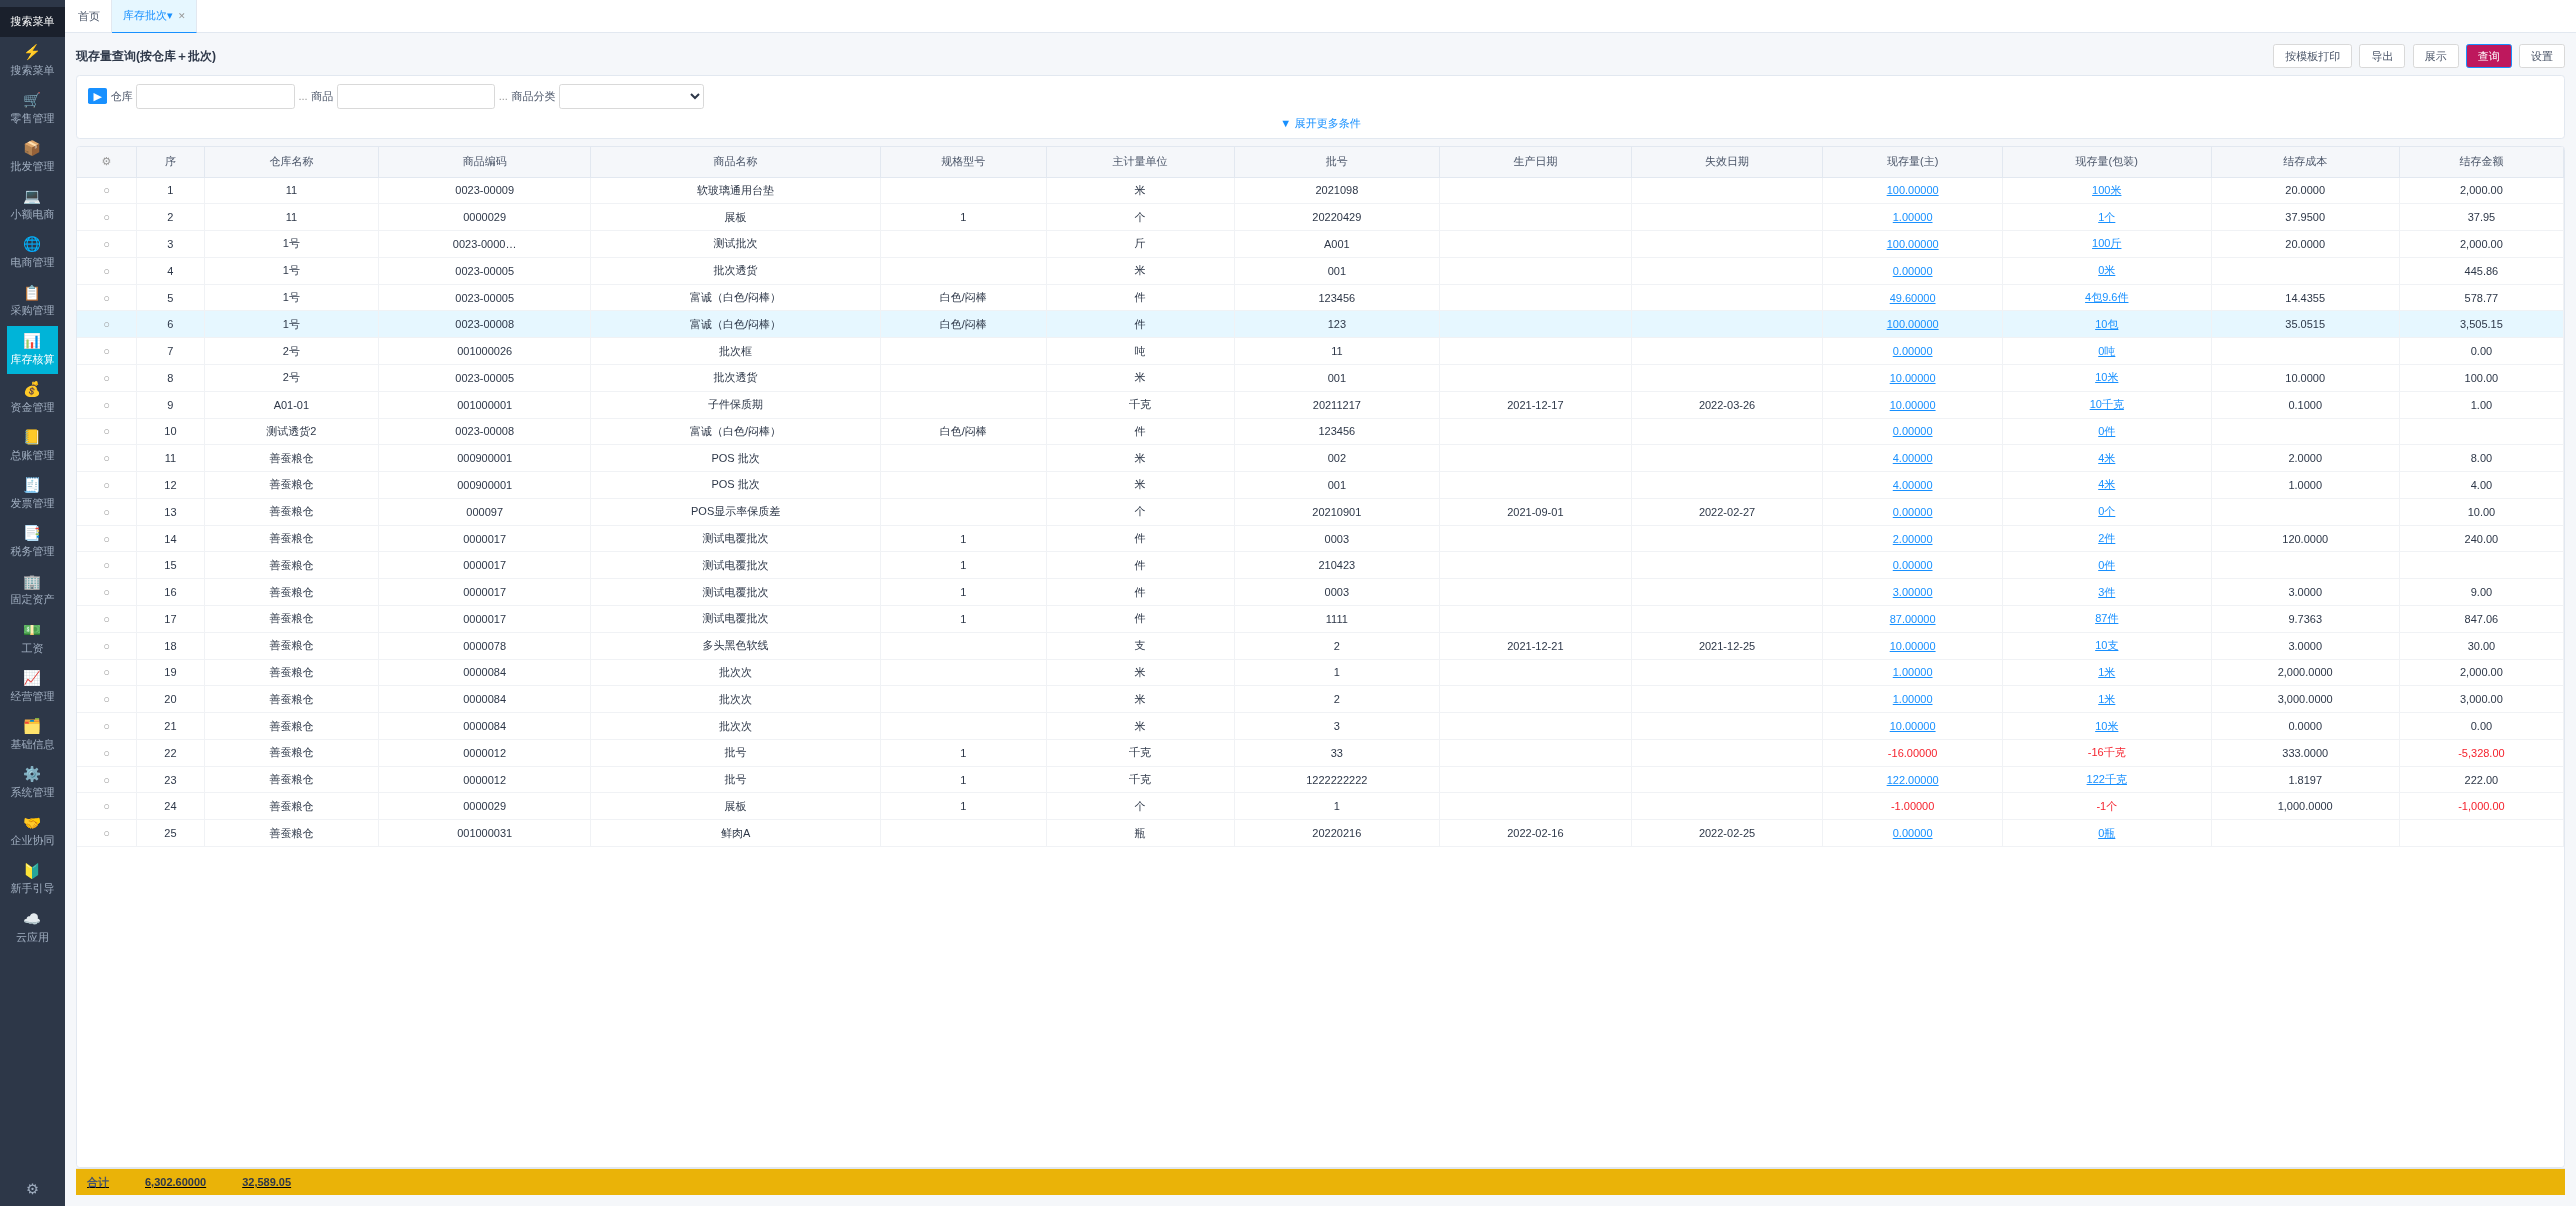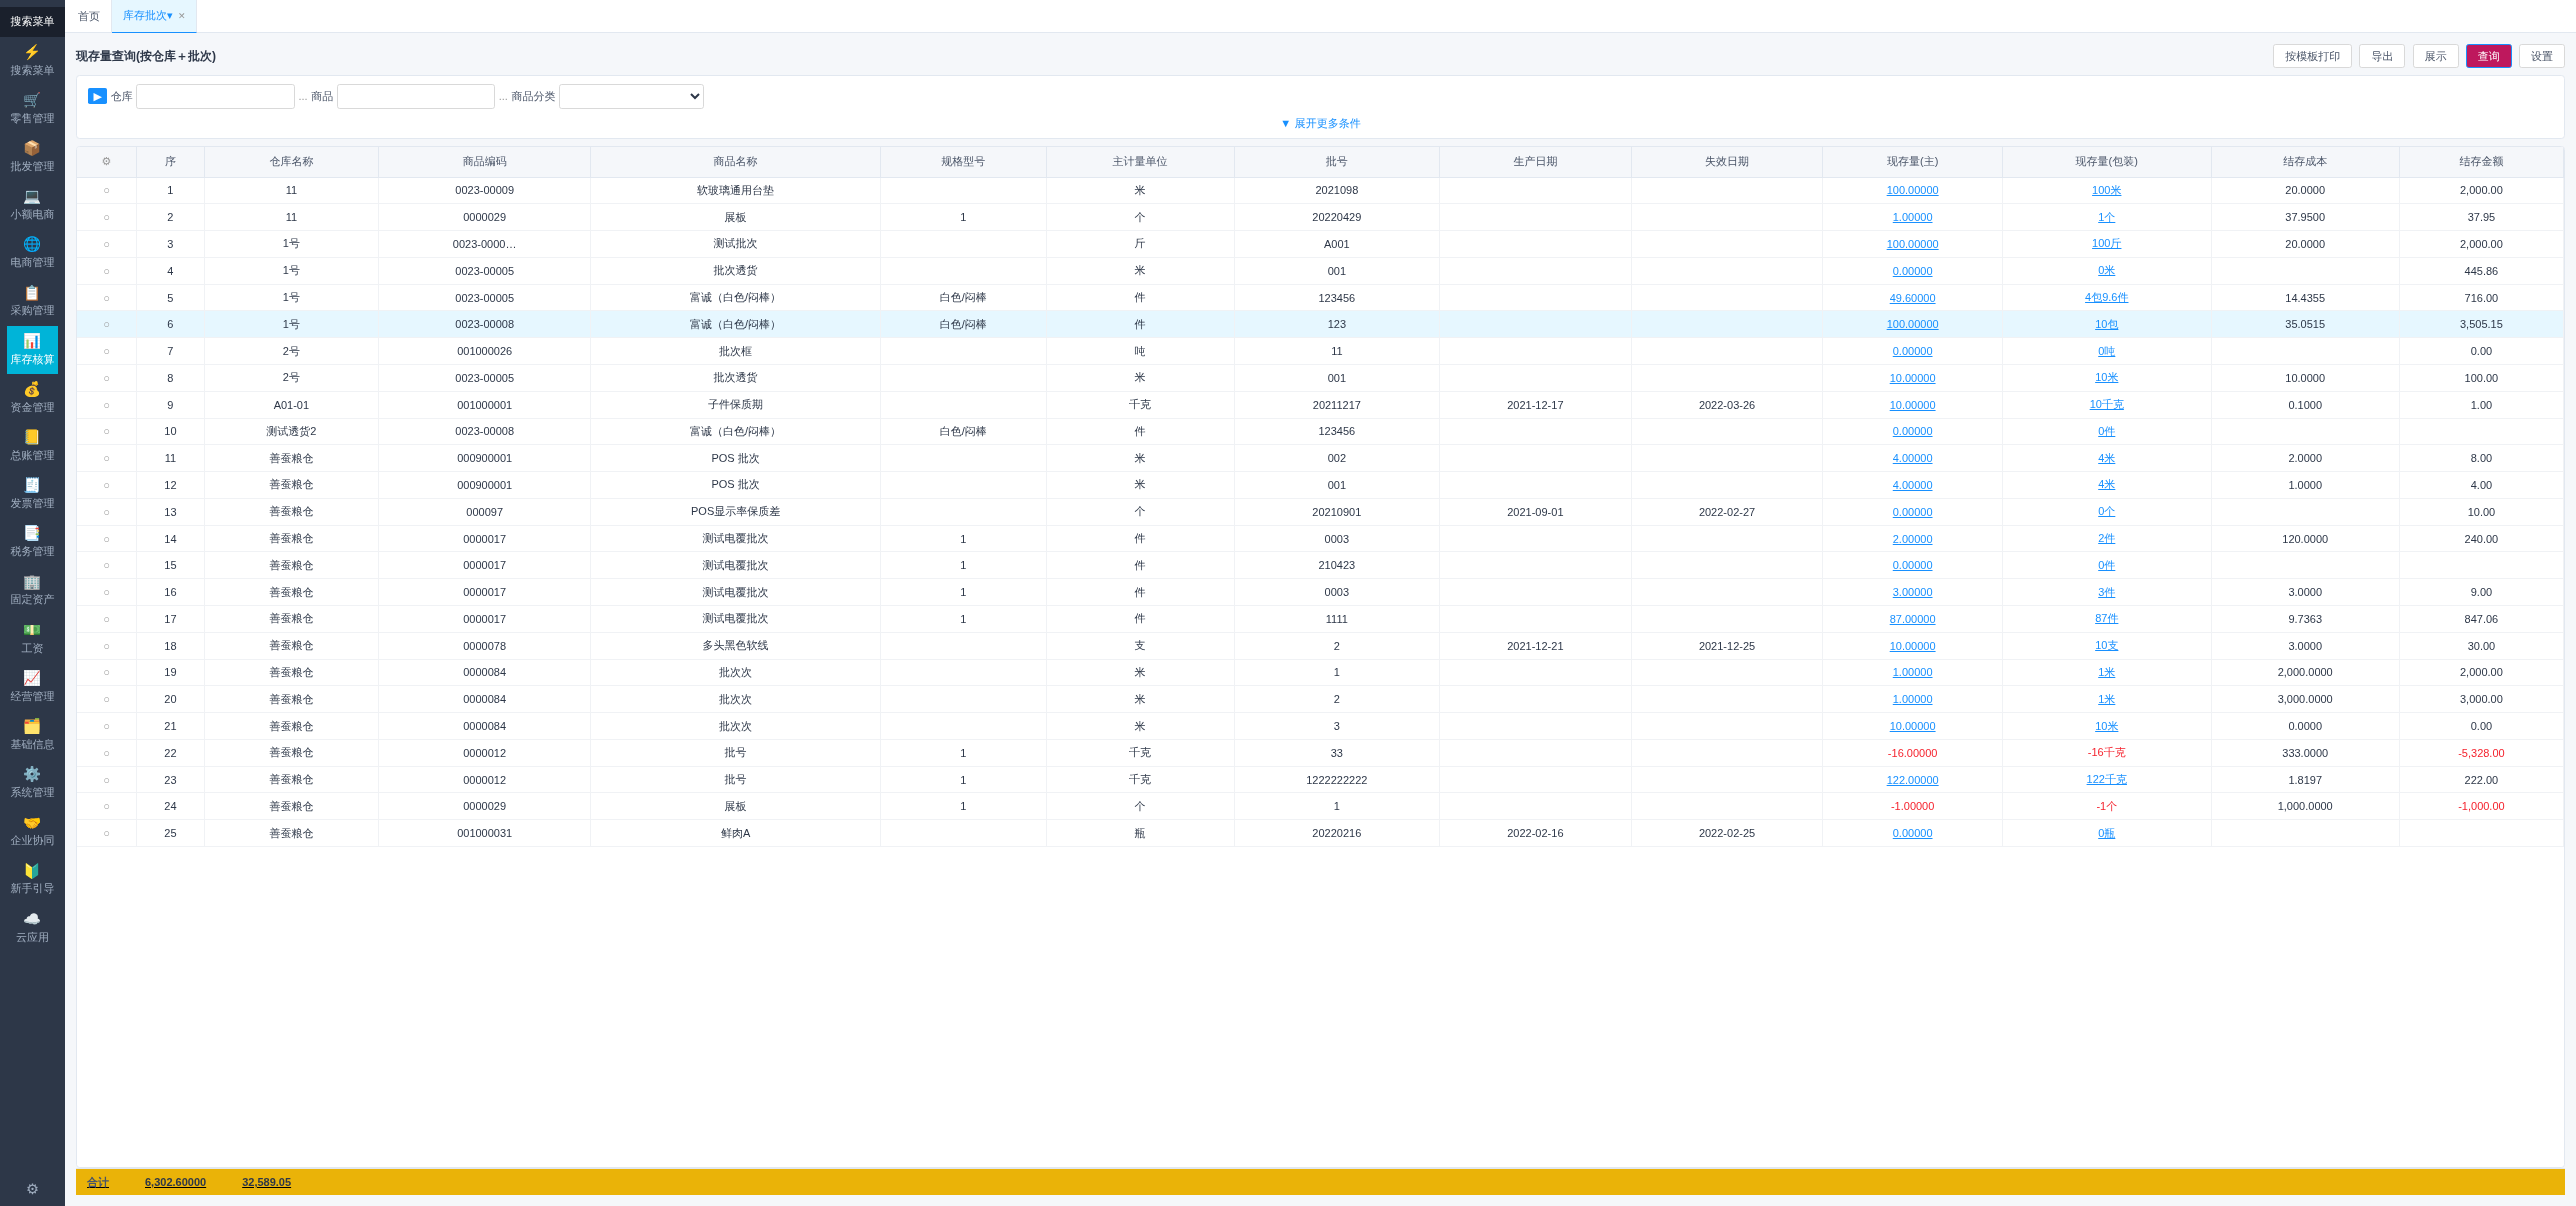--- a/index.html
+++ b/index.html
@@ -412,21 +412,21 @@
                 <td>0023-00005</td>
                 <td>富诚（白色/闷棒）</td>
                 <td>白色/闷棒</td>
                 <td>件</td>
                 <td>123456</td>
                 <td></td>
                 <td></td>
                 <td class="link-cell">49.60000</td>
                 <td class="link-cell">4包9.6件</td>
                 <td>14.4355</td>
-                <td>716.00</td>
+                <td>578.77</td>
               </tr>
               <tr class="selected">
                 <td style="color: rgb(153, 153, 153);">○</td>
                 <td>6</td>
                 <td>1号</td>
                 <td>0023-00008</td>
                 <td>富诚（白色/闷棒）</td>
                 <td>白色/闷棒</td>
                 <td>件</td>
                 <td>123</td>

